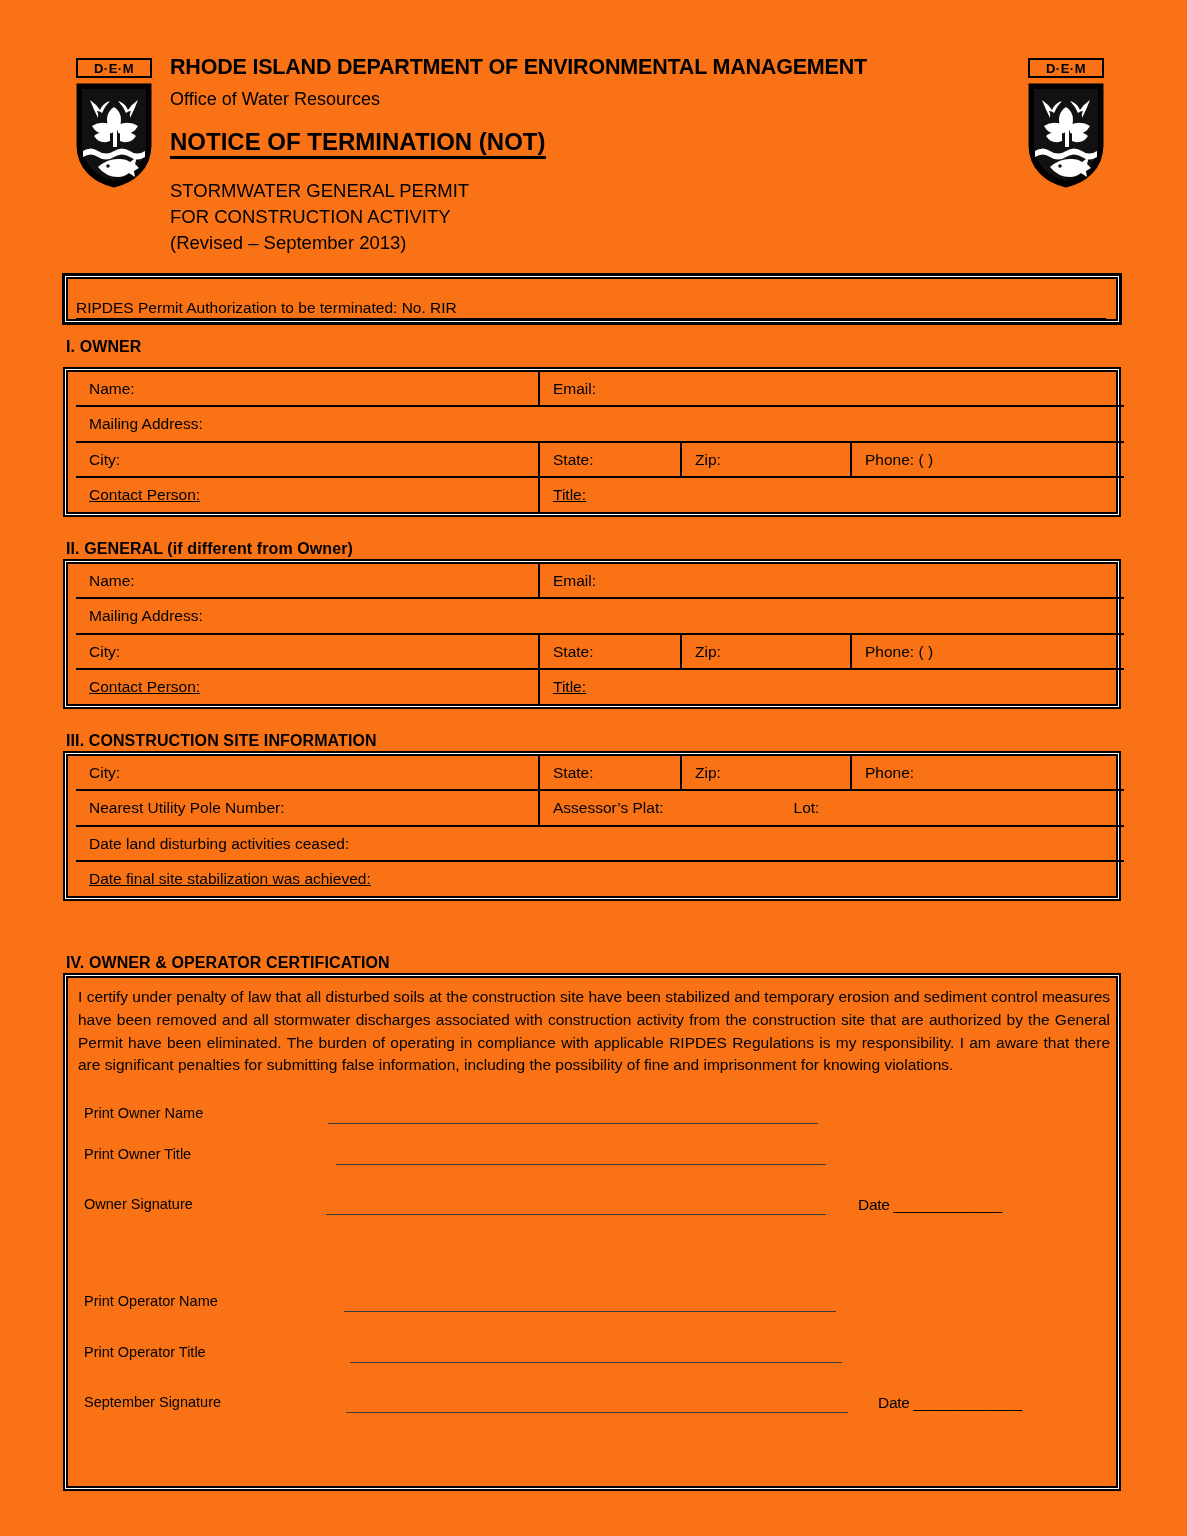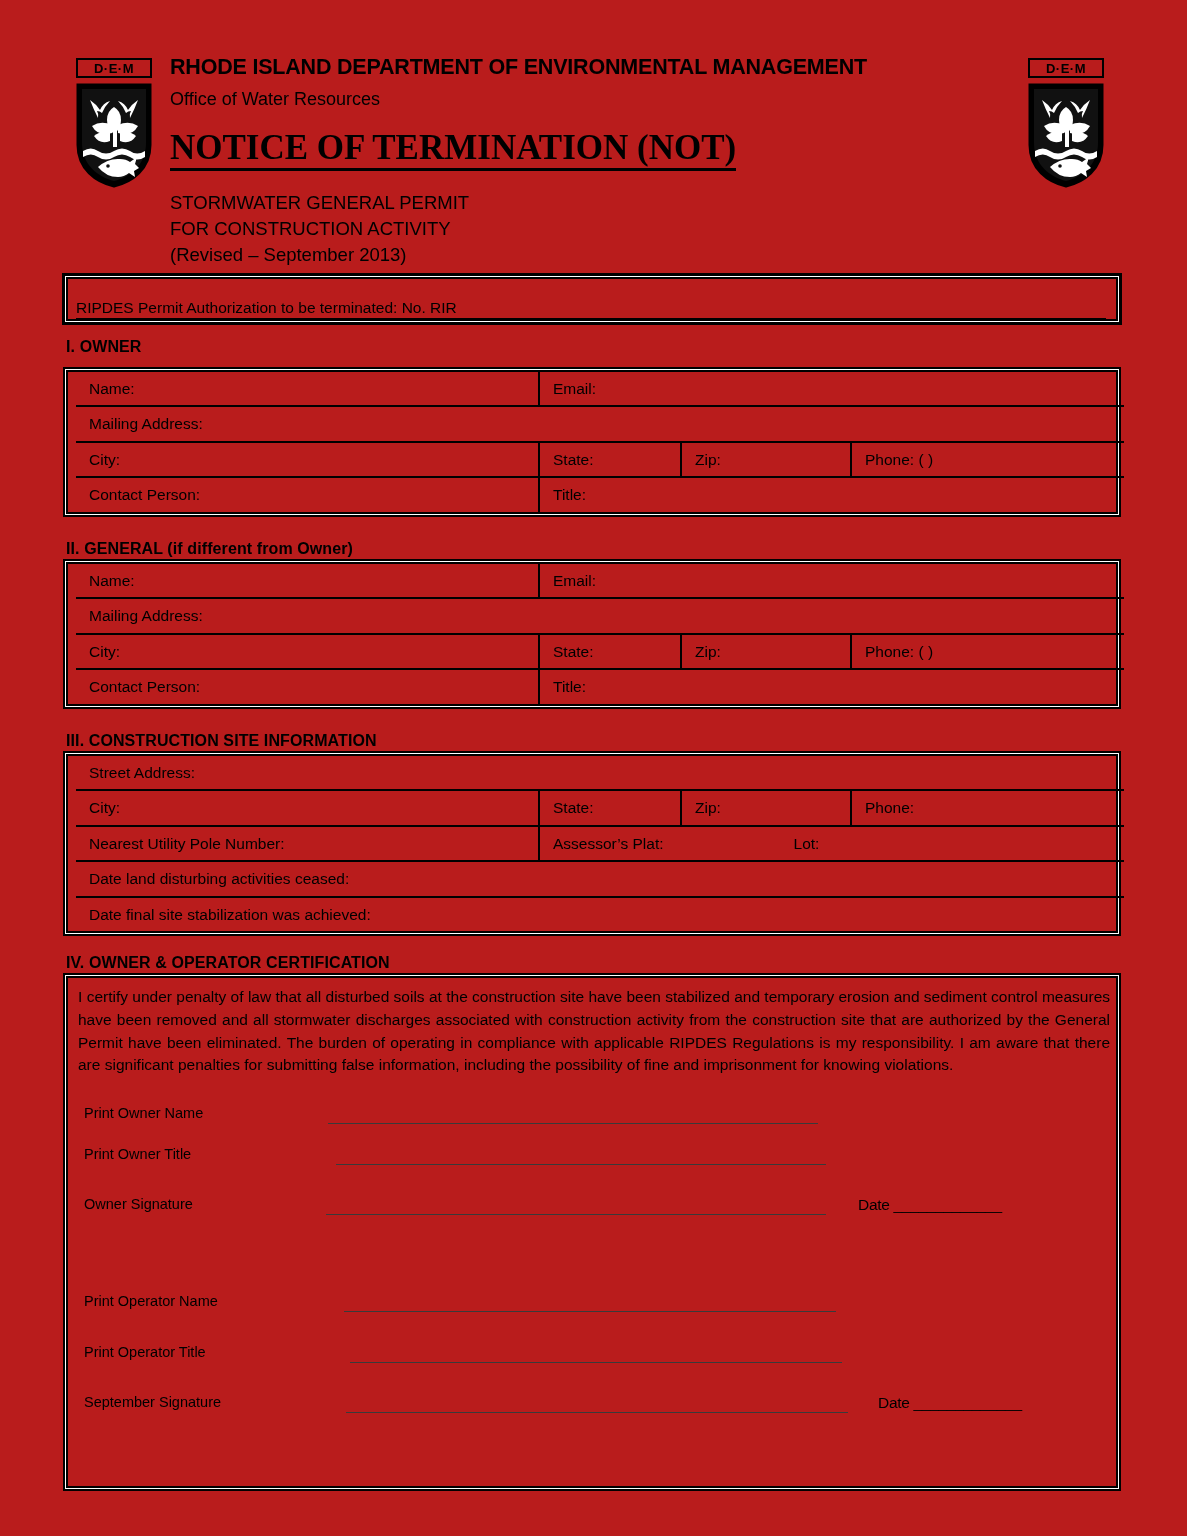--- a/index.html
+++ b/index.html
@@ -8,21 +8,21 @@
     background: #ffffff;
   }
   body {
     font-family: "Liberation Sans", sans-serif;
     color: #000000;
   }
   .page {
     position: relative;
     width: 1187px;
     height: 1536px;
-    background: #b91c1c;
+    background: #f97316;
     overflow: hidden;
   }
 
   
   .header {
     position: absolute;
     left: 0; top: 48px;
     width: 1187px;
     height: 225px;
   }
@@ -67,25 +67,24 @@
     font-weight: bold;
     letter-spacing: -0.2px;
     line-height: 1.1;
   }
   .hdr-office {
     font-size: 18px;
     margin-top: 10px;
     line-height: 1.1;
   }
   .hdr-title {
-    font-size: 35px;
+    font-size: 24px;
     font-weight: bold;
     margin-top: 20px;
     line-height: 1.1;
-    font-family: Liberation Serif, serif;
   }
   .hdr-title span {
     border-bottom: 3.5px solid #000;
     padding-bottom: 1px;
   }
   .hdr-sub {
     font-size: 18.5px;
     margin-top: 22px;
     line-height: 1.42;
   }
@@ -130,21 +129,21 @@
     border: 2px solid #000;
     box-shadow: 0 0 0 1px #fff, 0 0 0 3px #000;
   }
   .frow {
     display: flex;
     width: 100%;
     box-sizing: border-box;
     border-bottom: 2px solid #000;
     margin-left: 8px;
   }
-  .frow:last-child { border-bottom: none; }
+  .frow:last-child { border-bottom: none; text-decoration: underline; }
   .fcell {
     box-sizing: border-box;
     border-right: 2px solid #000;
     padding: 7px 0 7px 13px;
     font-size: 15.5px;
     line-height: 1.25;
     white-space: nowrap;
     overflow: hidden;
   }
   .fcell:last-child { border-right: none; }
@@ -298,23 +297,20 @@
     </div>
     <div class="frow">
       <div class="fcell" style="width:464px">Contact Person:</div>
       <div class="fcell" style="width:584px">Title:</div>
     </div>
   </div>
 
   <div class="sec-heading" style="left:66px; top:732px;">III. CONSTRUCTION SITE INFORMATION</div>
   <div class="ftable" style="top:754px;">
     <div class="frow">
-      <div class="fcell" style="width:1048px">Street Address:</div>
-    </div>
-    <div class="frow">
       <div class="fcell" style="width:464px">City:</div>
       <div class="fcell" style="width:142px">State:</div>
       <div class="fcell" style="width:170px">Zip:</div>
       <div class="fcell" style="width:272px">Phone:</div>
     </div>
     <div class="frow">
       <div class="fcell" style="width:464px">Nearest Utility Pole Number:</div>
       <div class="fcell" style="width:584px">
         <span>Assessor’s Plat:</span><span class="sub">Lot:</span>
       </div>

